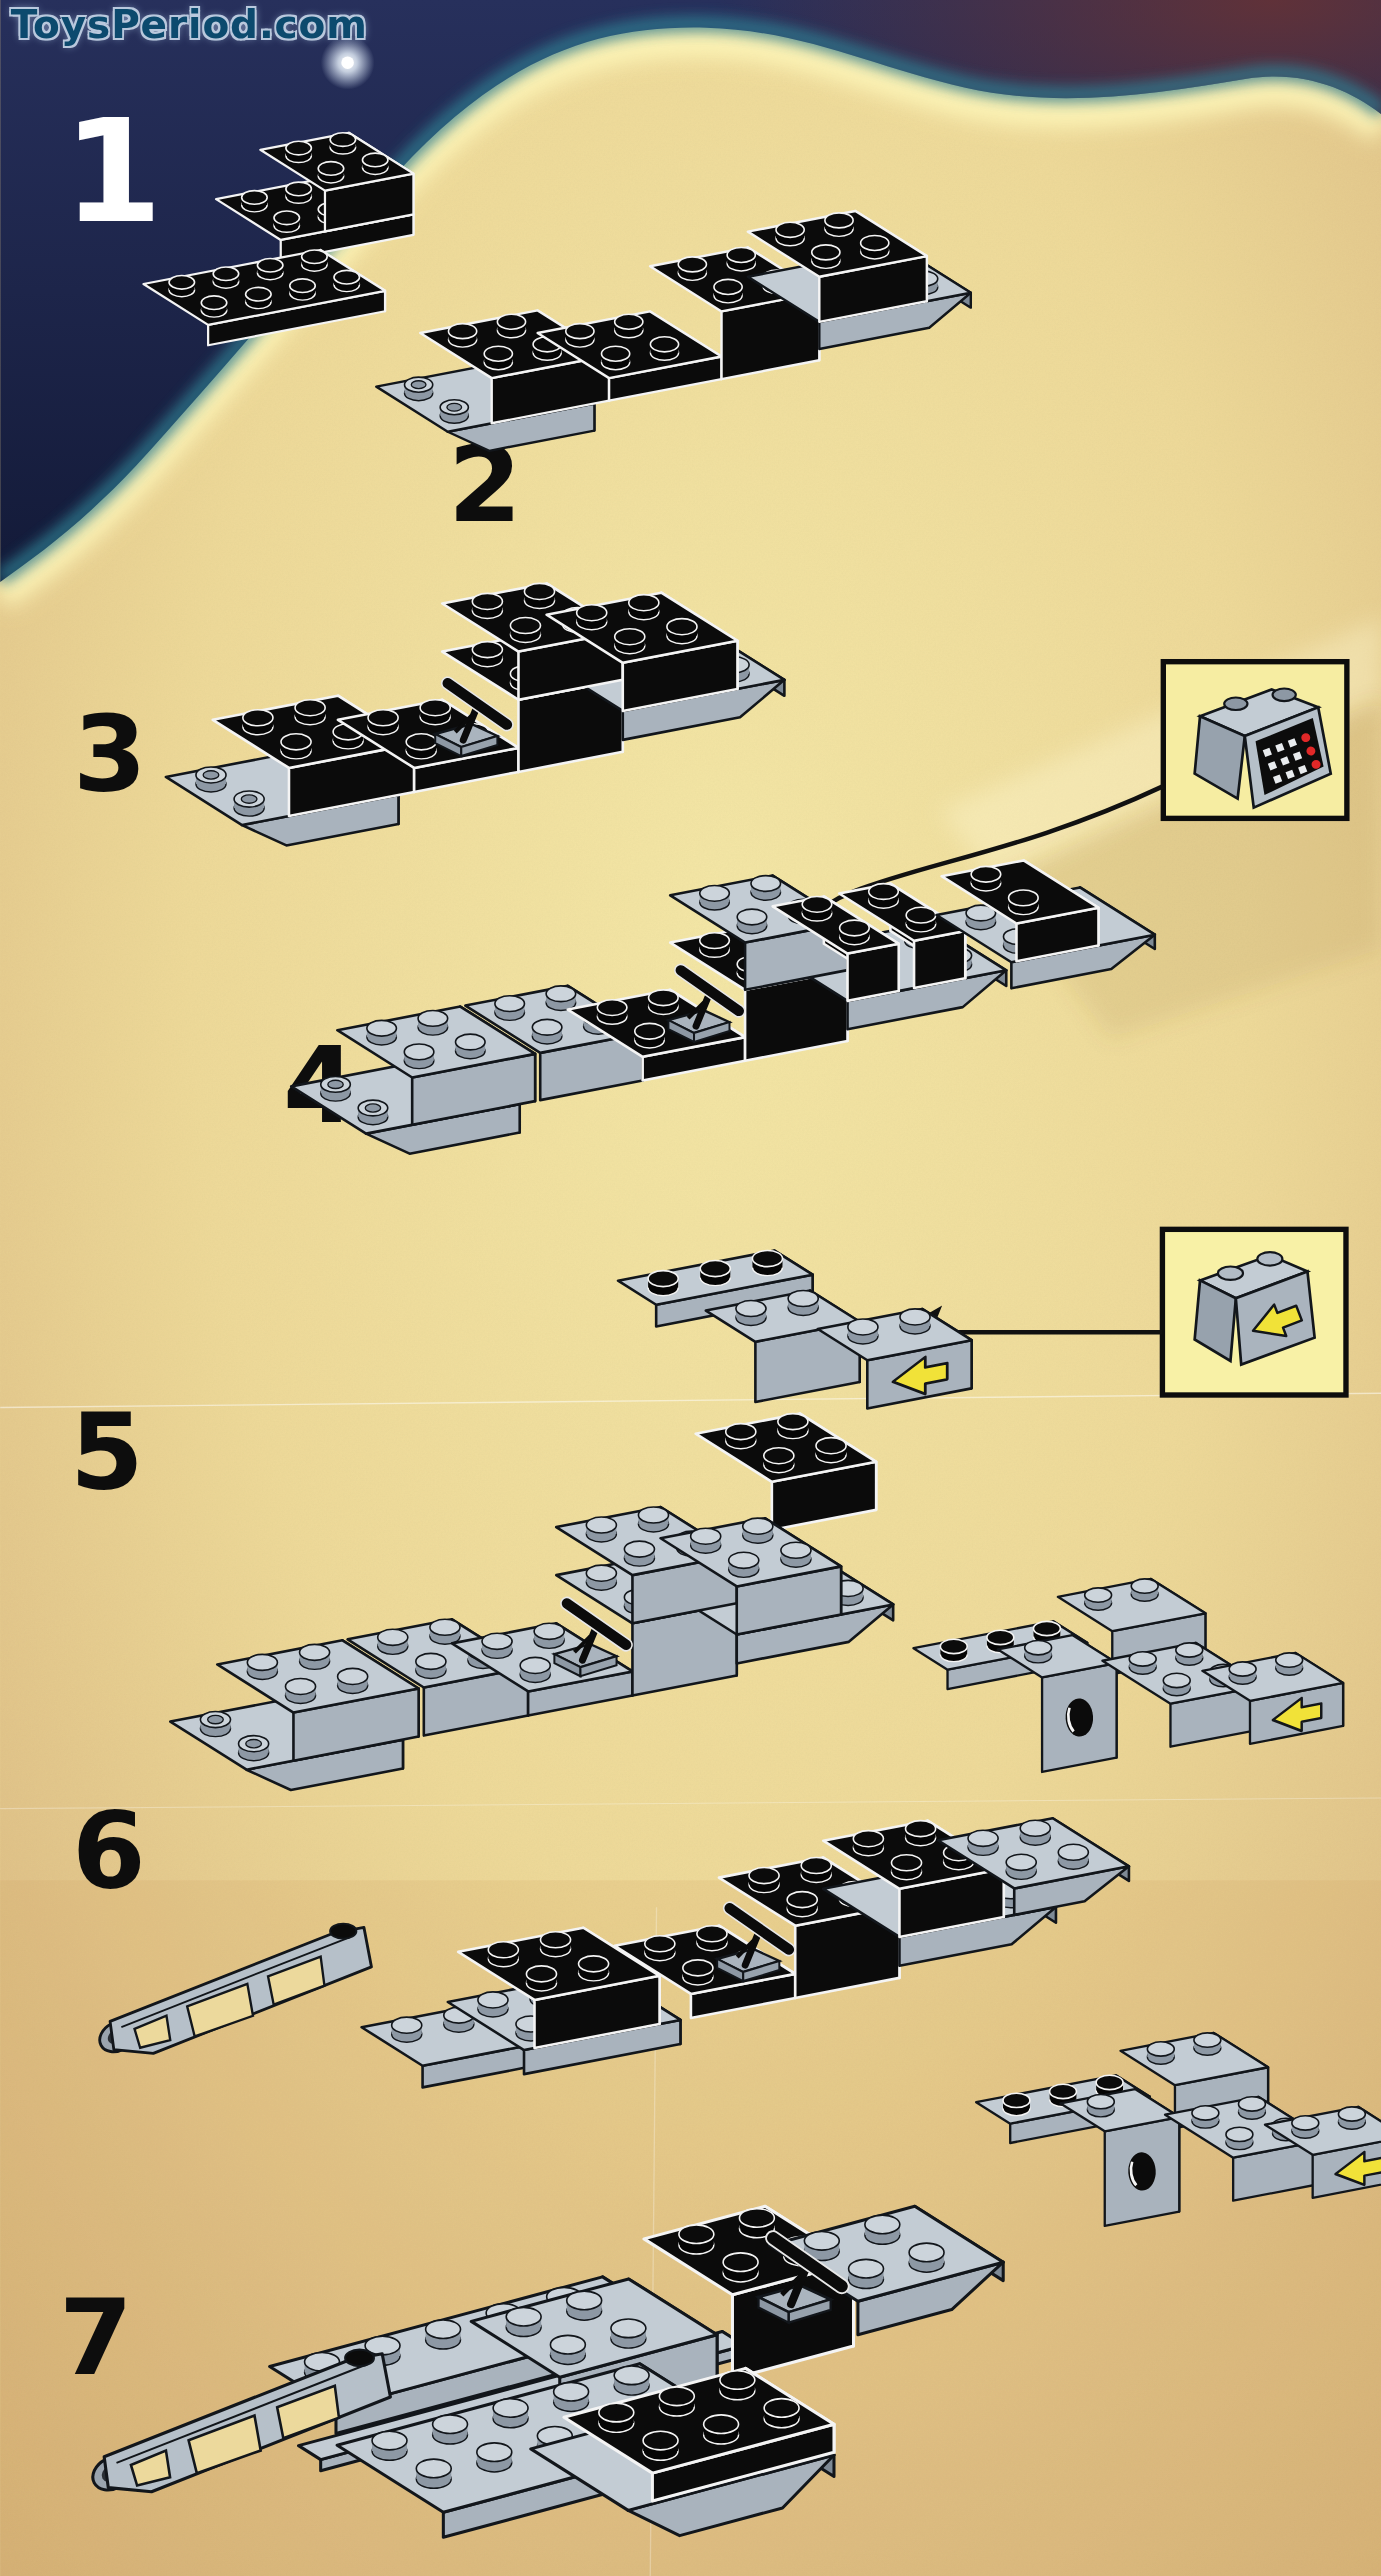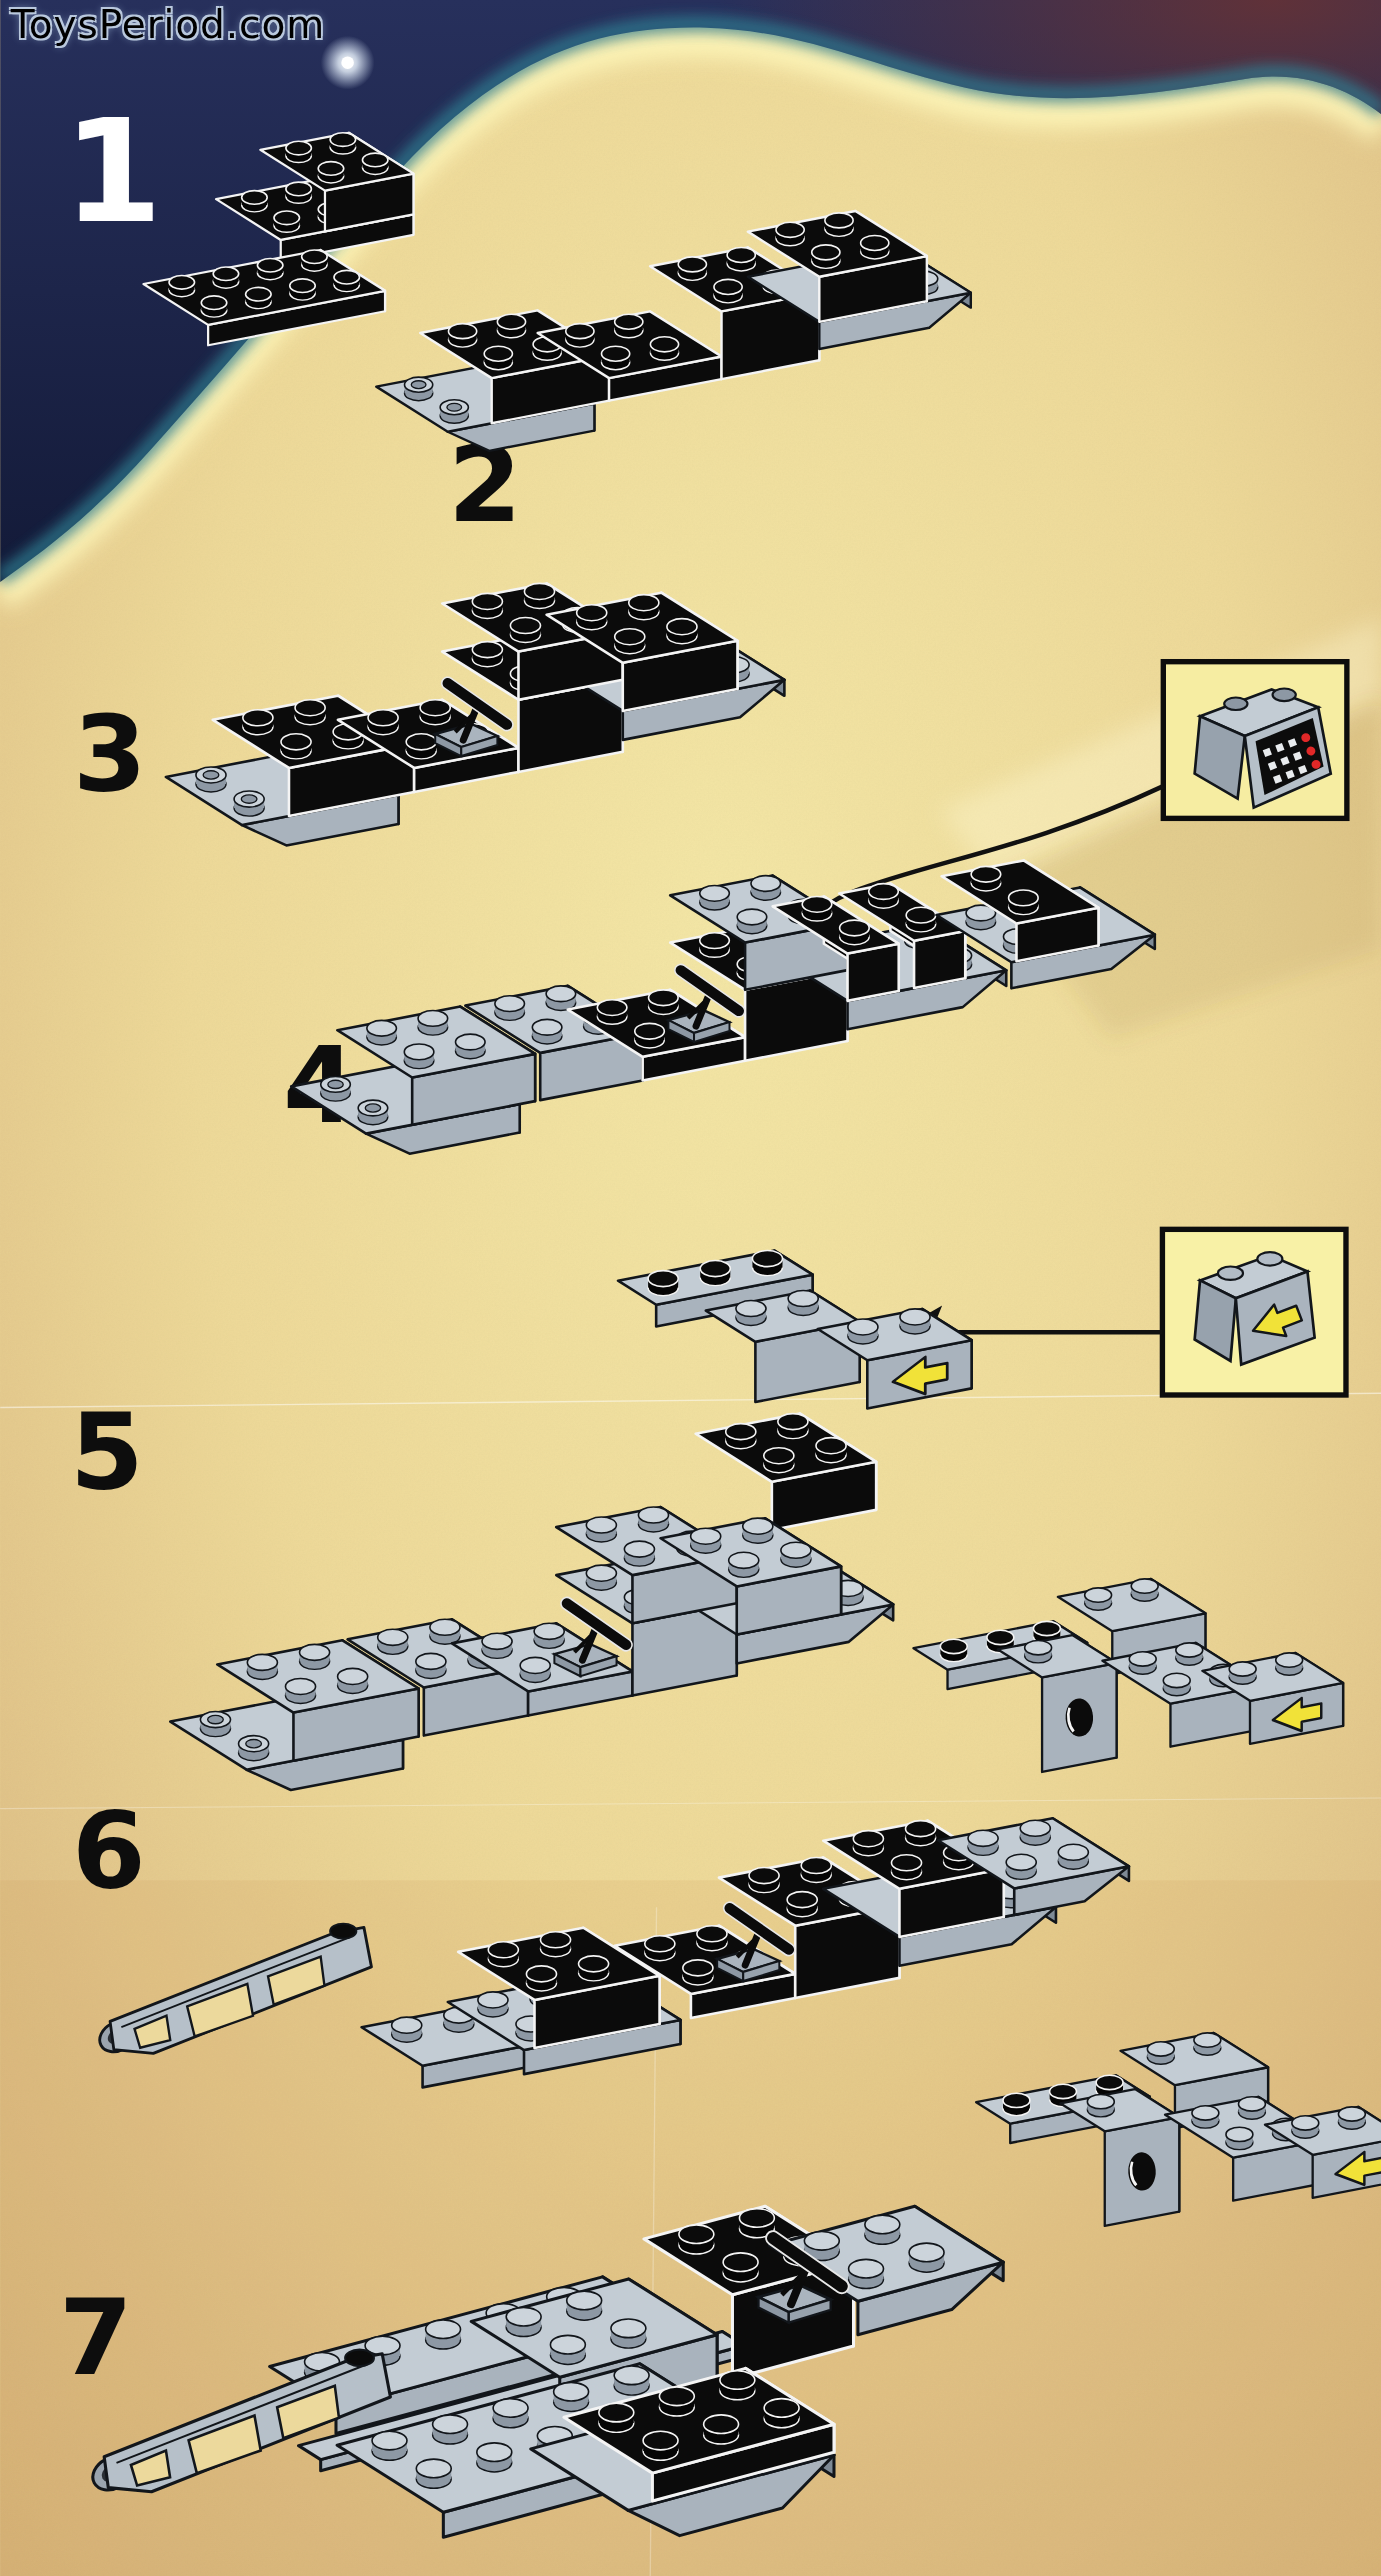--- a/index.html
+++ b/index.html
@@ -3,22 +3,22 @@
 <meta charset="utf-8">
 <style>
   html,body{margin:0;padding:0;background:#555;}
   .page{position:relative;width:1382px;height:2576px;overflow:hidden;
         background:#e8d193;font-family:"Liberation Sans",sans-serif;}
   svg{display:block}
   .layer{position:absolute;left:0;top:0;pointer-events:none;}
   .watermark{
     position:absolute;left:10.7px;top:1.8px;
     font-family:"DejaVu Sans",sans-serif;
-    font-size:39px;font-weight:normal;letter-spacing:0.9px;
-    color:#000000;
+    font-size:39px;font-weight:bold;letter-spacing:0.9px;
+    color:#0c4a6e;
     text-shadow:-1.8px -1.8px 0 #b9c8dd,1.8px -1.8px 0 #b9c8dd,-1.8px 1.8px 0 #b9c8dd,1.8px 1.8px 0 #b9c8dd,0 0 9px #8fa6c8;
   }
   .stepnum{
     position:absolute;font-family:"DejaVu Sans",sans-serif;
     font-weight:900;line-height:1;letter-spacing:-2.7px;color:#0d0d0d;
   }
 </style>
 </head>
 <body>
 

